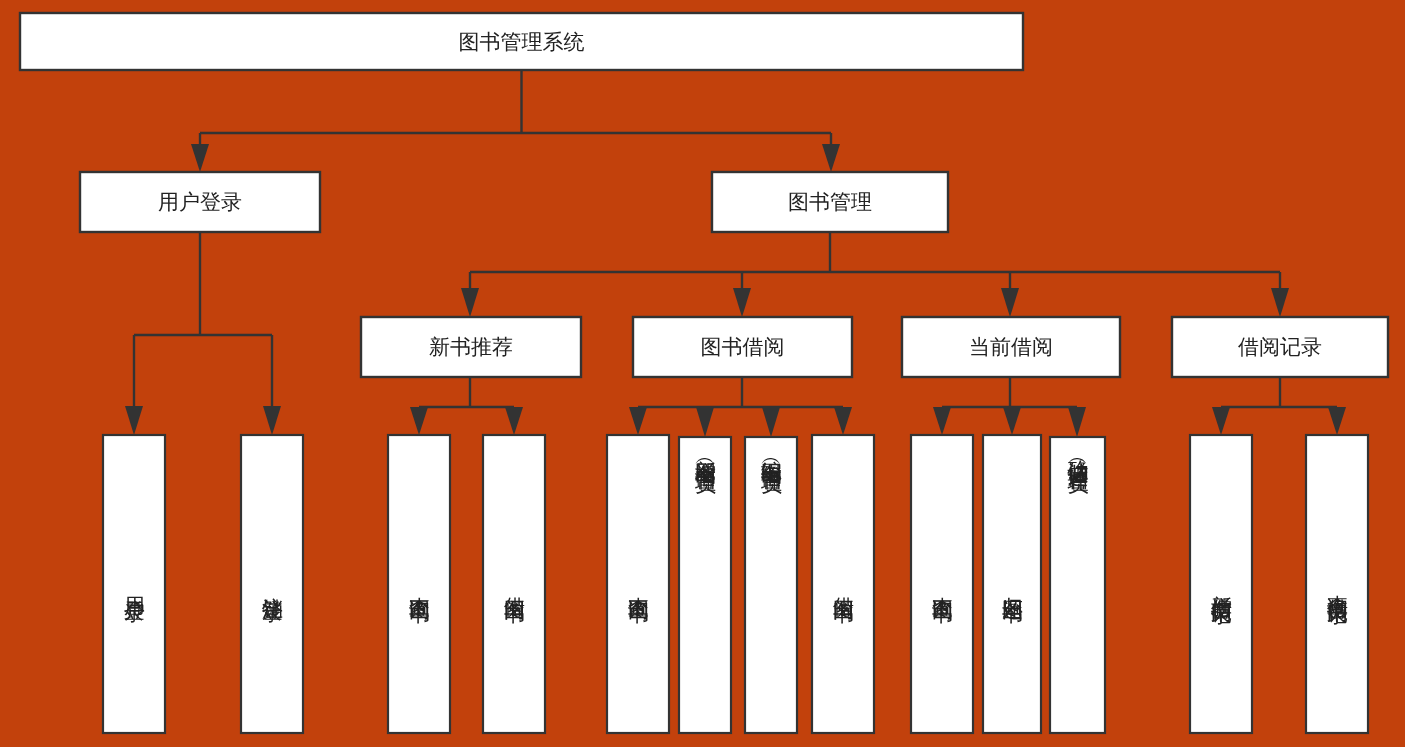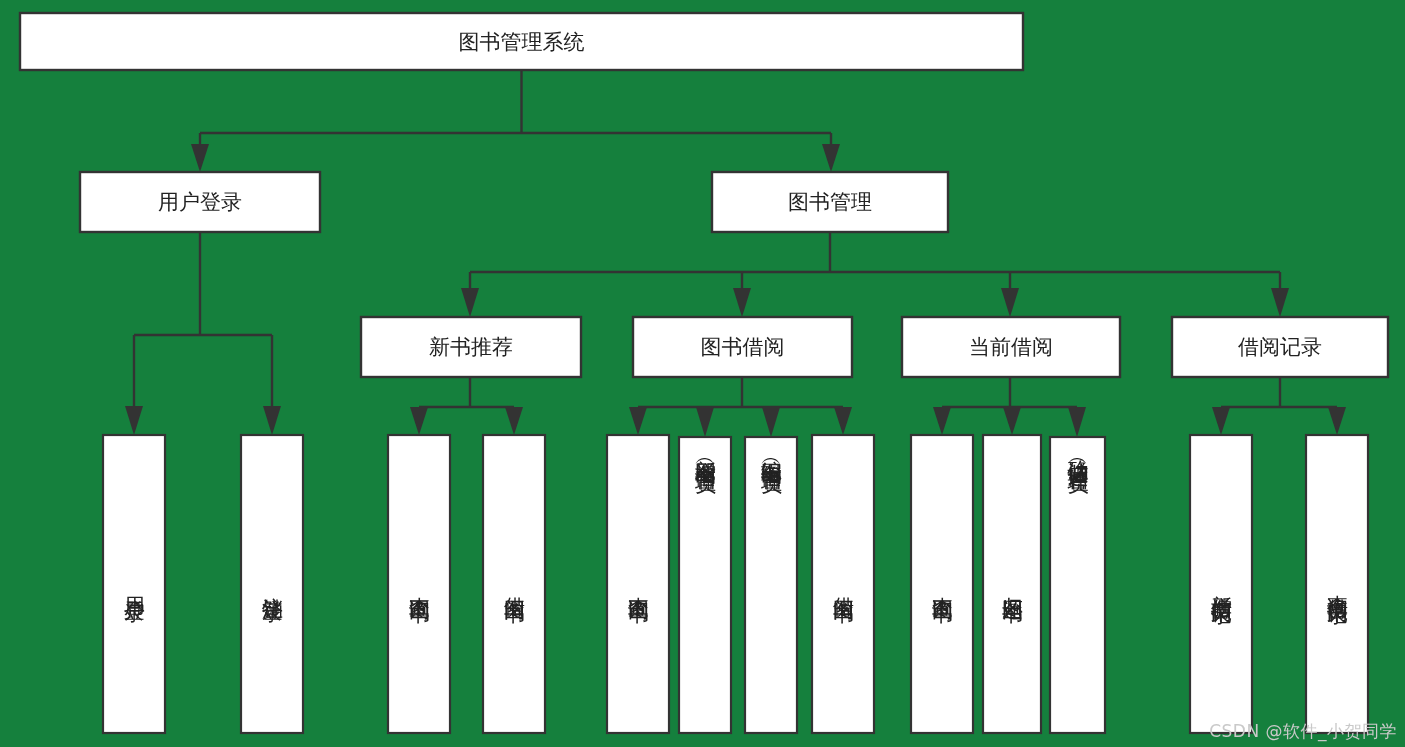--- a/index.html
+++ b/index.html
@@ -11,21 +11,21 @@
   body {
     width: 1405px;
     height: 747px;
     overflow: hidden;
     font-family: "DejaVu Sans", "Liberation Sans", sans-serif;
   }
   #diagram-root {
     position: relative;
     width: 1405px;
     height: 747px;
-    background: #15803d;
+    background: #c2410c;
   }
   svg.diagram-canvas {
     position: absolute;
     top: 0;
     left: 0;
     width: 1405px;
     height: 747px;
   }
   .node-rect {
     fill: #ffffff;
@@ -205,15 +205,14 @@
   <div class="vlabel" style="left:607px;  top:435px; width:62px; height:298px;">查询图书</div>
   <div class="vlabel top-aligned" style="left:679px;  top:443px; width:52px; height:288px;">新增图书（管理员）</div>
   <div class="vlabel top-aligned" style="left:745px;  top:443px; width:52px; height:288px;">编辑图书（管理员）</div>
   <div class="vlabel" style="left:812px;  top:435px; width:62px; height:298px;">借阅图书</div>
   <div class="vlabel" style="left:911px;  top:435px; width:62px; height:298px;">查询图书</div>
   <div class="vlabel" style="left:983px;  top:435px; width:58px; height:298px;">归还图书</div>
   <div class="vlabel top-aligned" style="left:1050px; top:443px; width:55px; height:288px;">确认归还（管理员）</div>
   <div class="vlabel" style="left:1190px; top:435px; width:62px; height:298px;">新增借阅记录</div>
   <div class="vlabel" style="left:1306px; top:435px; width:62px; height:298px;">查询借阅记录</div>
 
-  <div class="watermark">CSDN @软件_小贺同学</div>
 
 </div>
 
 </body></html>

